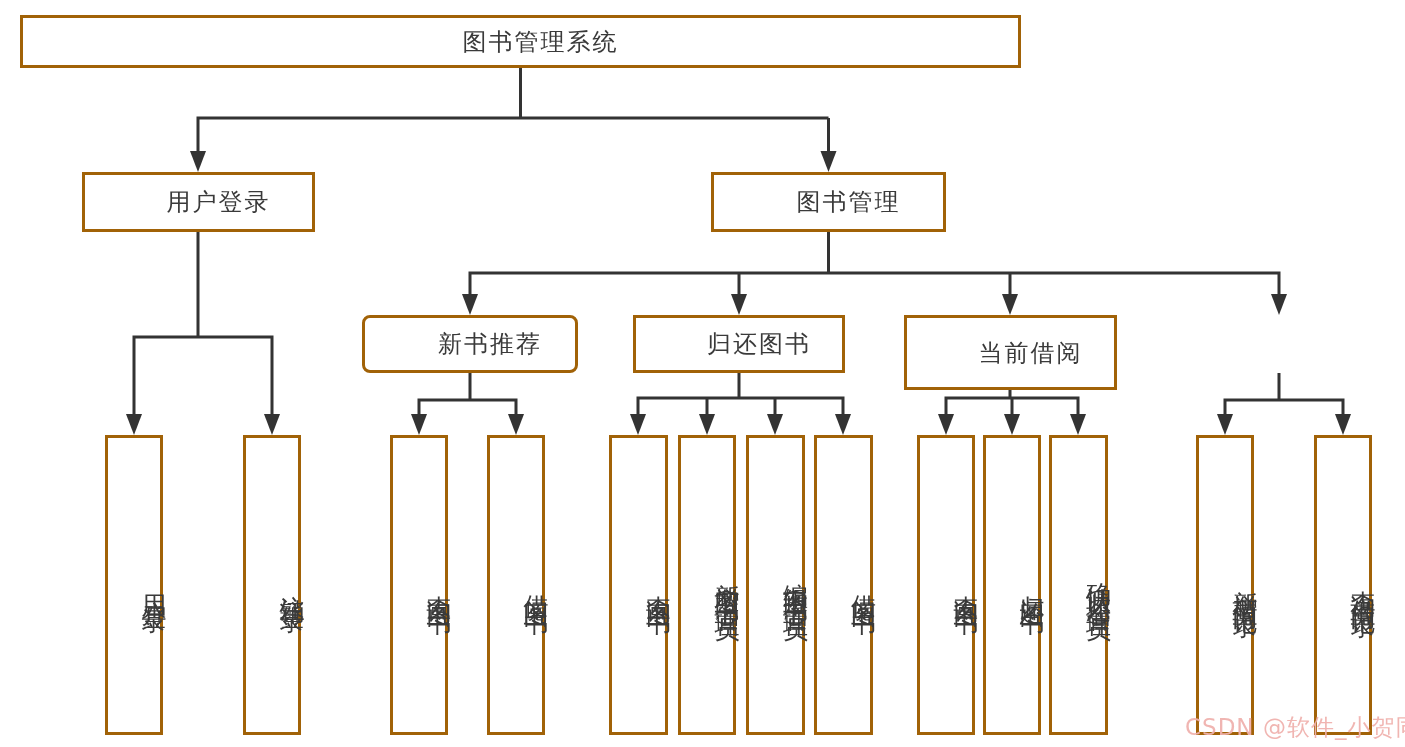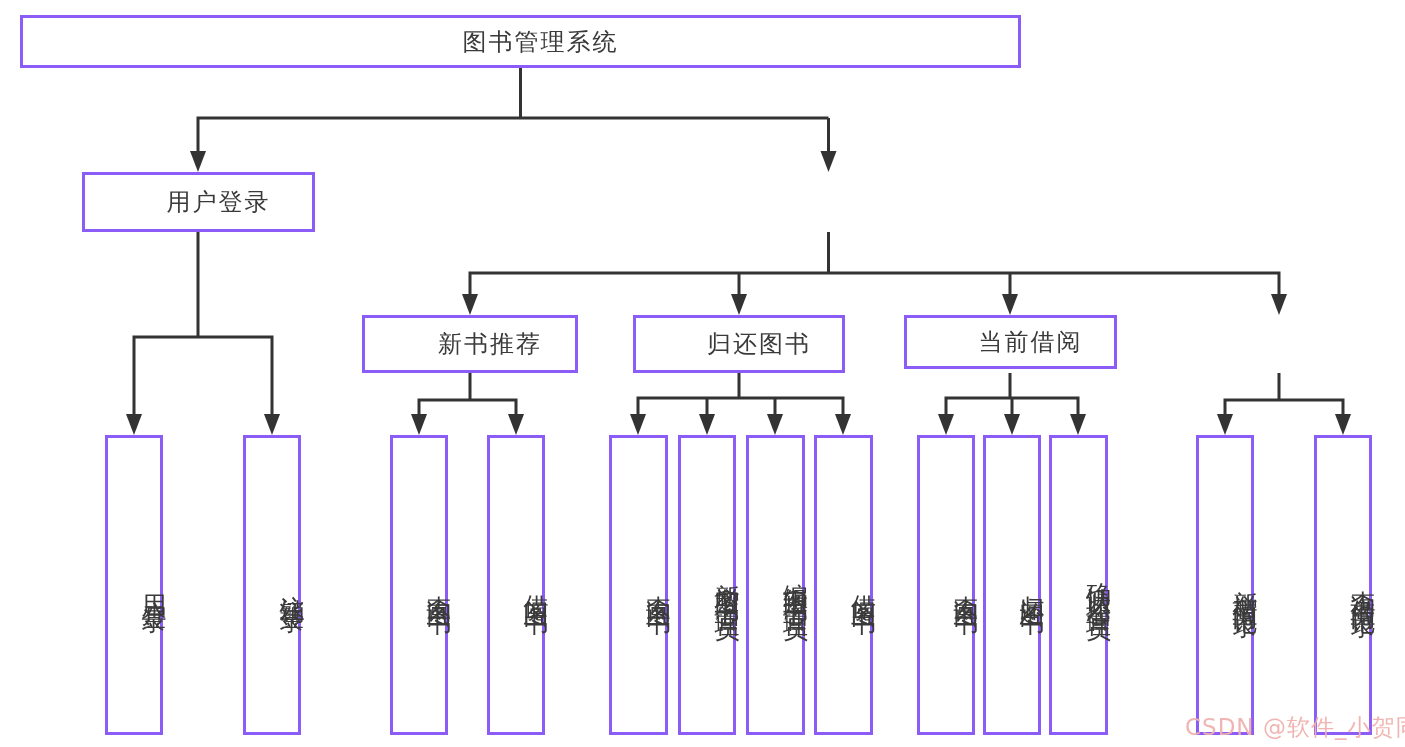--- a/index.html
+++ b/index.html
@@ -18,21 +18,21 @@
   #connectors {
     position: absolute;
     left: 0;
     top: 0;
     z-index: 1;
   }
   .box {
     position: absolute;
     box-sizing: border-box;
     background: #ffffff;
-    border: 3px solid #8b5cf6;
+    border: 3px solid #a16207;
     color: #3a3a3a;
     display: flex;
     align-items: center;
     justify-content: center;
     z-index: 2;
     padding-left: 40px;
   }
   .h-label {
     font-size: 24px;
     letter-spacing: 2px;
@@ -92,24 +92,25 @@
       <polygon points="1004,414 1020,414 1012,435"></polygon>
       <polygon points="1070,414 1086,414 1078,435"></polygon>
       <polygon points="1217,414 1233,414 1225,435"></polygon>
       <polygon points="1335,414 1351,414 1343,435"></polygon>
     </g>
   </svg>
 
   <div class="box h-label" style="left:20px; top:15px; width:1001px; height:53px;">图书管理系统</div>
 
   <div class="box h-label" style="left:82px; top:172px; width:233px; height:60px;">用户登录</div>
+  <div class="box h-label" style="left:711px; top:172px; width:235px; height:60px;">图书管理</div>
 
-  <div class="box h-label" style="left:362px; top:315px; width:216px; height:58px;">新书推荐</div>
+  <div class="box h-label" style="left:362px; top:315px; width:216px; height:58px;border-radius:8px;">新书推荐</div>
   <div class="box h-label" style="left:633px; top:315px; width:212px; height:58px;">归还图书</div>
-  <div class="box h-label" style="left:904px; top:315px; width:213px; height:54px;">当前借阅</div>
+  <div class="box h-label" style="left:904px; top:315px; width:213px; height:75px;">当前借阅</div>
 
   <div class="box v-label" style="left:105px; top:435px; width:58px; height:300px;">用户登录</div>
   <div class="box v-label" style="left:243px; top:435px; width:58px; height:300px;">注销登录</div>
 
   <div class="box v-label" style="left:390px; top:435px; width:58px; height:300px;">查询图书</div>
   <div class="box v-label" style="left:487px; top:435px; width:58px; height:300px;">借阅图书</div>
 
   <div class="box v-label" style="left:609px; top:435px; width:59px; height:300px;">查询图书</div>
   <div class="box v-label" style="left:678px; top:435px; width:58px; height:300px;">新增图书（管理员）</div>
   <div class="box v-label" style="left:746px; top:435px; width:59px; height:300px;">编辑图书（管理员）</div>

